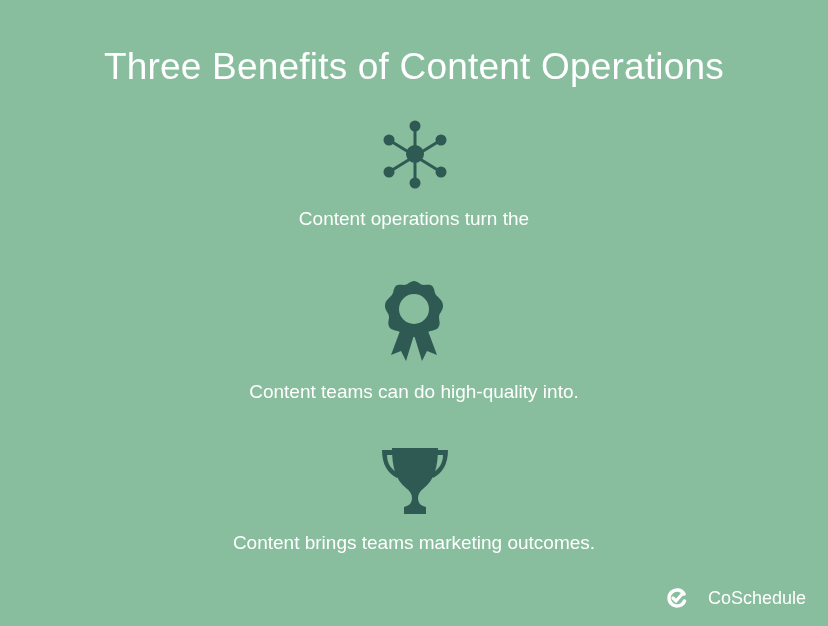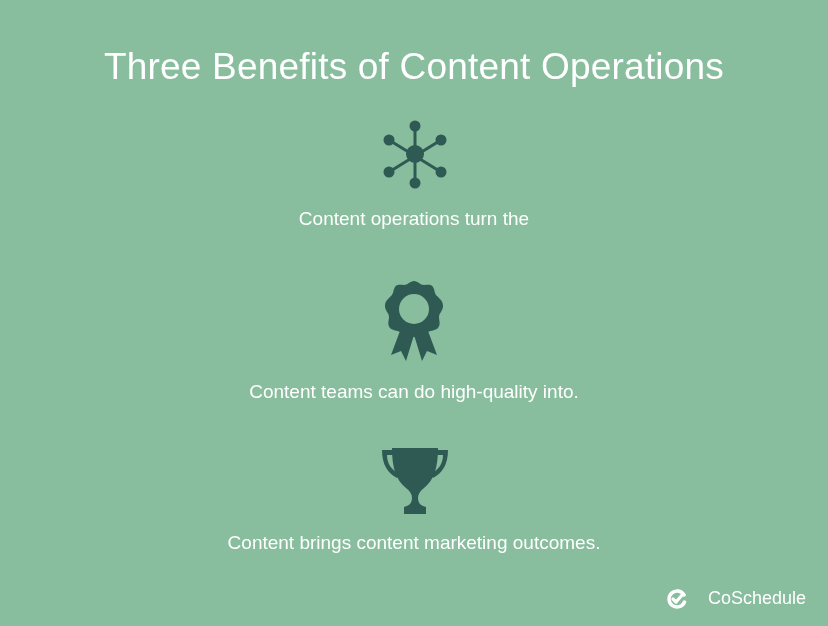--- a/index.html
+++ b/index.html
@@ -1,21 +1,21 @@
 <!DOCTYPE html>
 <html><head>
 <meta charset="utf-8">
 <style>
   html, body { margin:0; padding:0; }
   body { width:828px; height:626px; background:#88bd9e; overflow:hidden; position:relative; font-family:"Liberation Sans", sans-serif; color:#ffffff; }
   .title { position:absolute; left:0; right:0; top:46px; text-align:center; font-size:37px; font-weight:500; letter-spacing:0.2px; }
   .icon { position:absolute; }
   .icon svg { display:block; }
   .text { position:absolute; left:0; right:0; text-align:center; font-size:19px; line-height:29px; }
-  .brand { position:absolute; right:22px; top:588px; display:flex; align-items:center; gap:21px; font-size:18px; }
+  .brand { position:absolute; right:22px; top:588px; display:flex; align-items:flex-start; gap:21px; font-size:18px; }
 </style>
 </head>
 <body>
 
 <div class="title">Three Benefits of Content Operations</div>
 
 <div class="icon" style="left:378px;top:120px;">
   <svg width="74" height="72" viewBox="0 0 74 72">
     <g stroke="#2f5a53" stroke-width="3">
       <line x1="37" y1="36" x2="37" y2="6"></line>
@@ -54,21 +54,21 @@
 
 <div class="icon" style="left:380px;top:446px;">
   <svg width="70" height="70" viewBox="0 0 70 70">
     <g fill="#2f5a53">
       <path d="M12 2 H58 C58 22 54 34 44 42 C40 45 38 48 38 52 C38 58 42 60 46 61 V68 H24 V61 C28 60 32 58 32 52 C32 48 30 45 26 42 C16 34 12 22 12 2 Z"></path>
       <path d="M2 4 H14 V9 H7 C7 18 12 24 19 28 L17 32 C8 27 2 19 2 4 Z"></path>
       <path d="M68 4 H56 V9 H63 C63 18 58 24 51 28 L53 32 C62 27 68 19 68 4 Z"></path>
     </g>
   </svg>
 </div>
-<div class="text" style="top:528px;">Content brings content marketing outcomes.</div>
+<div class="text" style="top:528px;">Content brings teams marketing outcomes.</div>
 
 <div class="brand">
   <svg width="20" height="20" viewBox="0 0 20 20">
     <path d="M17 6 A8 8 0 1 0 17.5 13" fill="none" stroke="#ffffff" stroke-width="3.5" stroke-linecap="round"></path>
     <path d="M6 10 L9 13 L16 5" fill="none" stroke="#ffffff" stroke-width="3.2" stroke-linecap="round" stroke-linejoin="round"></path>
   </svg>
   <span>CoSchedule</span>
 </div>
 
 </body></html>

